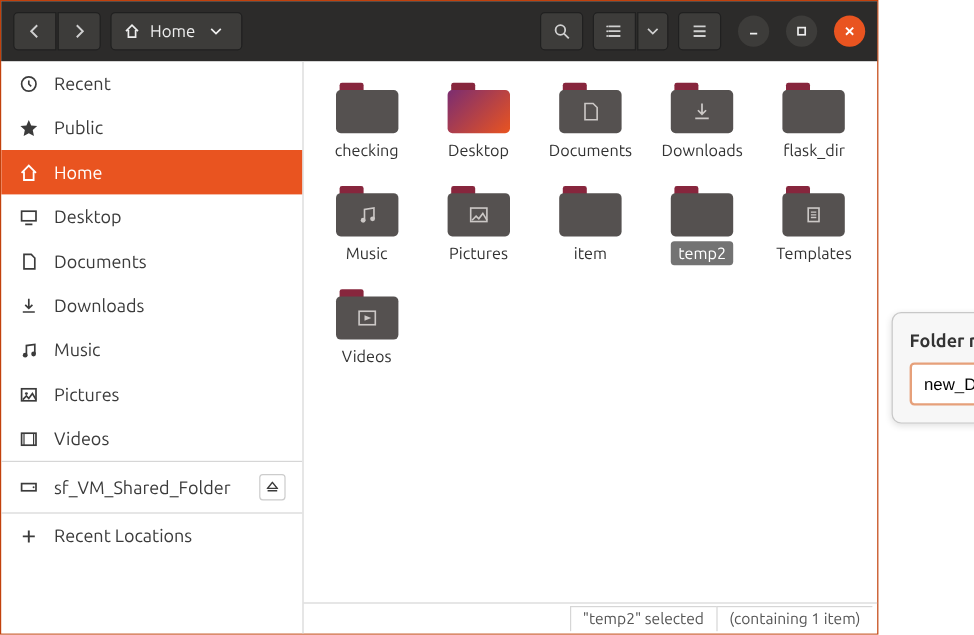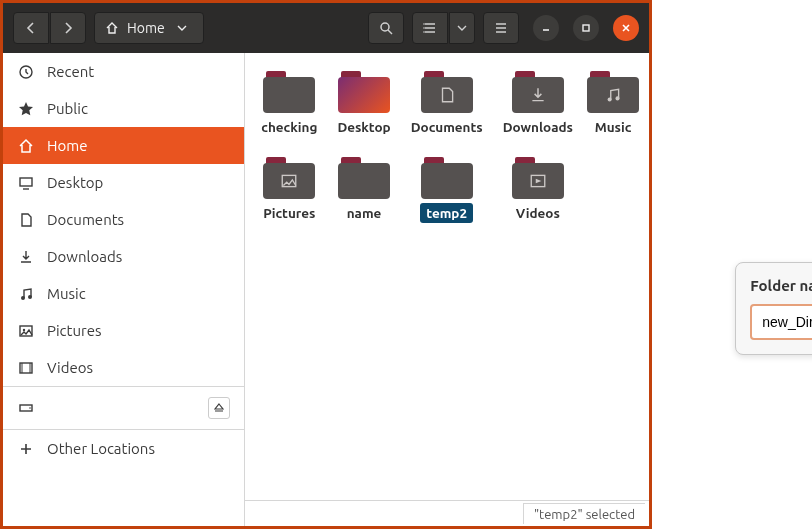--- a/index.html
+++ b/index.html
@@ -1,39 +1,39 @@
 <!DOCTYPE html>
 <html><head>
 <meta charset="utf-8">
 <style>
   * { box-sizing: border-box; margin: 0; padding: 0; }
   body { font-family: Ubuntu, "Segoe UI", sans-serif; font-size: 14px; background: #fff; color: #3b3b3b; overflow: hidden; }
-  .window { width: 652px; height: 529px; display: flex; flex-direction: column; border: 3px solid #c2410c; }
+  .window { width: 732px; height: 529px; display: flex; flex-direction: column; border: 1px solid #c2410c; }
   .titlebar { height: 50px; background: #2c2b2a; display: flex; align-items: center; padding: 0 10px; gap: 8px; }
   .tb-group { display: flex; gap: 1px; }
   .tb-btn { width: 36px; height: 32px; background: #3d3c3a; border: 1px solid #202020; border-radius: 4px; display: flex; align-items: center; justify-content: center; color: #d0d0d0; cursor: pointer; }
   .tb-group .tb-btn { border-radius: 0; }
   .tb-group .tb-btn:first-child { border-radius: 4px 0 0 4px; }
   .tb-group .tb-btn:last-child { border-radius: 0 4px 4px 0; }
   .path-bar { flex: 0 0 auto; height: 32px; background: #3d3c3a; border: 1px solid #202020; border-radius: 4px; display: flex; align-items: center; padding: 0 10px; gap: 8px; color: #eee; min-width: 110px; }
   .spacer { flex: 1; }
   .win-btn { width: 26px; height: 26px; border-radius: 50%; background: #3d3c3a; display: flex; align-items: center; justify-content: center; color: #eee; margin-left: 6px; cursor: pointer; }
   .win-close { background: #e95420; color: #fff; }
   .body { flex: 1; display: flex; min-height: 0; }
   .sidebar { width: 252px; border-right: 1px solid #d6d6d6; display: flex; flex-direction: column; overflow-y: auto; }
   .side-item { display: flex; align-items: center; gap: 12px; padding: 10px 14px; color: #3b3b3b; cursor: pointer; font-size: 15px; }
   .side-item.sep { border-top: 1px solid #d6d6d6; }
   .side-item.active { background: #e95420; color: #fff; }
   .side-icon { width: 18px; display: flex; align-items: center; justify-content: center; }
   .side-item .eject { margin-left: auto; width: 22px; height: 22px; border: 1px solid #ccc; border-radius: 3px; display: flex; align-items: center; justify-content: center; font-size: 10px; }
   .main { flex: 1; position: relative; display: flex; flex-direction: column; }
-  .icons { padding: 12px 8px; display: grid; grid-template-columns: repeat(5, 1fr); gap: 8px 4px; align-content: start; font-weight: bold; }
+  .icons { padding: 12px 8px; display: grid; grid-template-columns: repeat(5, 1fr); gap: 8px 4px; align-content: start; }
   .file { display: flex; flex-direction: column; align-items: center; gap: 4px; padding: 6px 2px; cursor: pointer; }
   .file .label { font-size: 13.5px; color: #333; padding: 2px 6px; border-radius: 3px; white-space: nowrap; }
-  .file.selected .label { background: #0c4a6e; color: #fff; text-align: right; }
+  .file.selected .label { background: #737373; color: #fff; text-align: right; }
   .folder-ic { width: 52px; height: 42px; position: relative; }
   .folder-ic .tab { position: absolute; top: 0; left: 3px; width: 20px; height: 8px; background: #87263d; border-radius: 2px 2px 0 0; }
   .folder-ic .body { position: absolute; top: 6px; left: 0; right: 0; bottom: 0; background: #555150; border-radius: 4px; display: flex; align-items: center; justify-content: center; color: #ccc8c6; }
   .folder-ic.desktop .body { background: linear-gradient(135deg, #7b2d71, #e95420); }
   .statusbar { margin-top: auto; height: 26px; border-top: 1px solid #d6d6d6; display: flex; align-items: center; justify-content: flex-end; padding: 0 4px; font-size: 13px; color: #555; }
   .status-box { border: 1px solid #d6d6d6; border-right: none; border-bottom: none; padding: 3px 10px; }
   .popover { position: absolute; top: 209px; left: 490px; width: 308px; background: #f7f7f7; border: 1px solid #c8c8c8; border-radius: 8px; padding: 14px; box-shadow: 0 2px 6px rgba(0,0,0,0.12); }
   .popover::before { content: ""; position: absolute; top: -9px; right: 38px; width: 16px; height: 16px; background: #f7f7f7; border-left: 1px solid #c8c8c8; border-top: 1px solid #c8c8c8; transform: rotate(45deg); }
   .popover .title { font-weight: 600; color: #333; margin-bottom: 10px; font-size: 15px; }
   .popover .row { display: flex; gap: 10px; }
@@ -193,33 +193,34 @@
           </span>
         <span>Videos</span>
       </div>
       <div class="side-item sep">
         <span class="side-icon">
             <svg width="16" height="16" viewBox="0 0 16 16">
               <rect x="2" y="5" width="12" height="6" stroke="currentColor" stroke-width="1.4" fill="none"></rect>
               <circle cx="12" cy="8" r="0.8" fill="currentColor"></circle>
             </svg>
           </span>
+        <span>sf_VM_Shared_Folder</span>
         <span class="eject">
           <svg width="10" height="10" viewBox="0 0 10 10">
               <path d="M5 1 L9 6 H1 Z M1 8h8" stroke="currentColor" stroke-width="1.2" fill="none"></path>
             </svg>
         </span>
       </div>
       <div class="side-item sep">
         <span class="side-icon">
             <svg width="16" height="16" viewBox="0 0 16 16">
               <path d="M8 3v10M3 8h10" stroke="currentColor" stroke-width="1.6"></path>
             </svg>
           </span>
-        <span>Other Locations</span>
+        <span>Recent Locations</span>
       </div>
     </div>
 
     <div class="main">
       <div class="icons">
 
         <div class="file">
           <div class="folder-ic">
               <div class="tab"></div>
               <div class="body"></div>
@@ -247,20 +248,27 @@
         <div class="file">
           <div class="folder-ic">
               <div class="tab"></div>
               <div class="body">
                 <svg width="18" height="18" viewBox="0 0 16 16">
                   <path d="M8 2v8m-3-3 3 3 3-3M3 13h10" stroke="currentColor" stroke-width="1.3" fill="none"></path>
                 </svg>
               </div>
             </div>
           <span class="label">Downloads</span>
+        </div>
+        <div class="file">
+          <div class="folder-ic">
+              <div class="tab"></div>
+              <div class="body"></div>
+            </div>
+          <span class="label">flask_dir</span>
         </div>
         <div class="file">
           <div class="folder-ic">
               <div class="tab"></div>
               <div class="body">
                 <svg width="18" height="18" viewBox="0 0 16 16">
                   <path d="M6 12V4l7-1v8" stroke="currentColor" stroke-width="1.2" fill="none"></path>
                   <circle cx="5" cy="12" r="1.8" fill="currentColor"></circle>
                   <circle cx="12" cy="11" r="1.8" fill="currentColor"></circle>
                 </svg>
@@ -278,28 +286,40 @@
                 </svg>
               </div>
             </div>
           <span class="label">Pictures</span>
         </div>
         <div class="file">
           <div class="folder-ic">
               <div class="tab"></div>
               <div class="body"></div>
             </div>
-          <span class="label">name</span>
+          <span class="label">item</span>
         </div>
         <div class="file selected">
           <div class="folder-ic">
               <div class="tab"></div>
               <div class="body"></div>
             </div>
           <span class="label">temp2</span>
+        </div>
+        <div class="file">
+          <div class="folder-ic">
+              <div class="tab"></div>
+              <div class="body">
+                <svg width="18" height="18" viewBox="0 0 16 16">
+                  <rect x="4" y="3" width="8" height="10" stroke="currentColor" stroke-width="1.2" fill="none"></rect>
+                  <path d="M6 6h4M6 8h4M6 10h4" stroke="currentColor" stroke-width="1"></path>
+                </svg>
+              </div>
+            </div>
+          <span class="label">Templates</span>
         </div>
         <div class="file">
           <div class="folder-ic">
               <div class="tab"></div>
               <div class="body">
                 <svg width="18" height="18" viewBox="0 0 16 16">
                   <rect x="2" y="3" width="12" height="10" stroke="currentColor" stroke-width="1.2" fill="none"></rect>
                   <path d="M6 6l5 2-5 2z" fill="currentColor"></path>
                 </svg>
               </div>
@@ -312,17 +332,18 @@
       <div class="popover">
         <div class="title">Folder name</div>
         <div class="row">
           <input type="text" value="new_Dir" style="">
 
         </div>
       </div>
 
       <div class="statusbar">
         <div class="status-box">"temp2" selected</div>
+        <div class="status-box">(containing 1 item)</div>
       </div>
     </div>
 
   </div>
 </div>
 
 </body></html>

